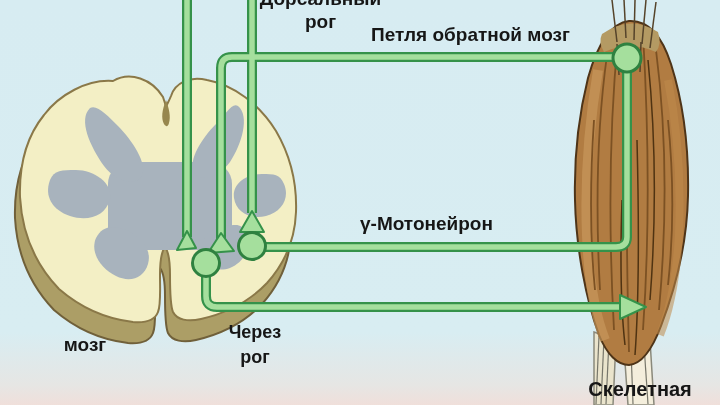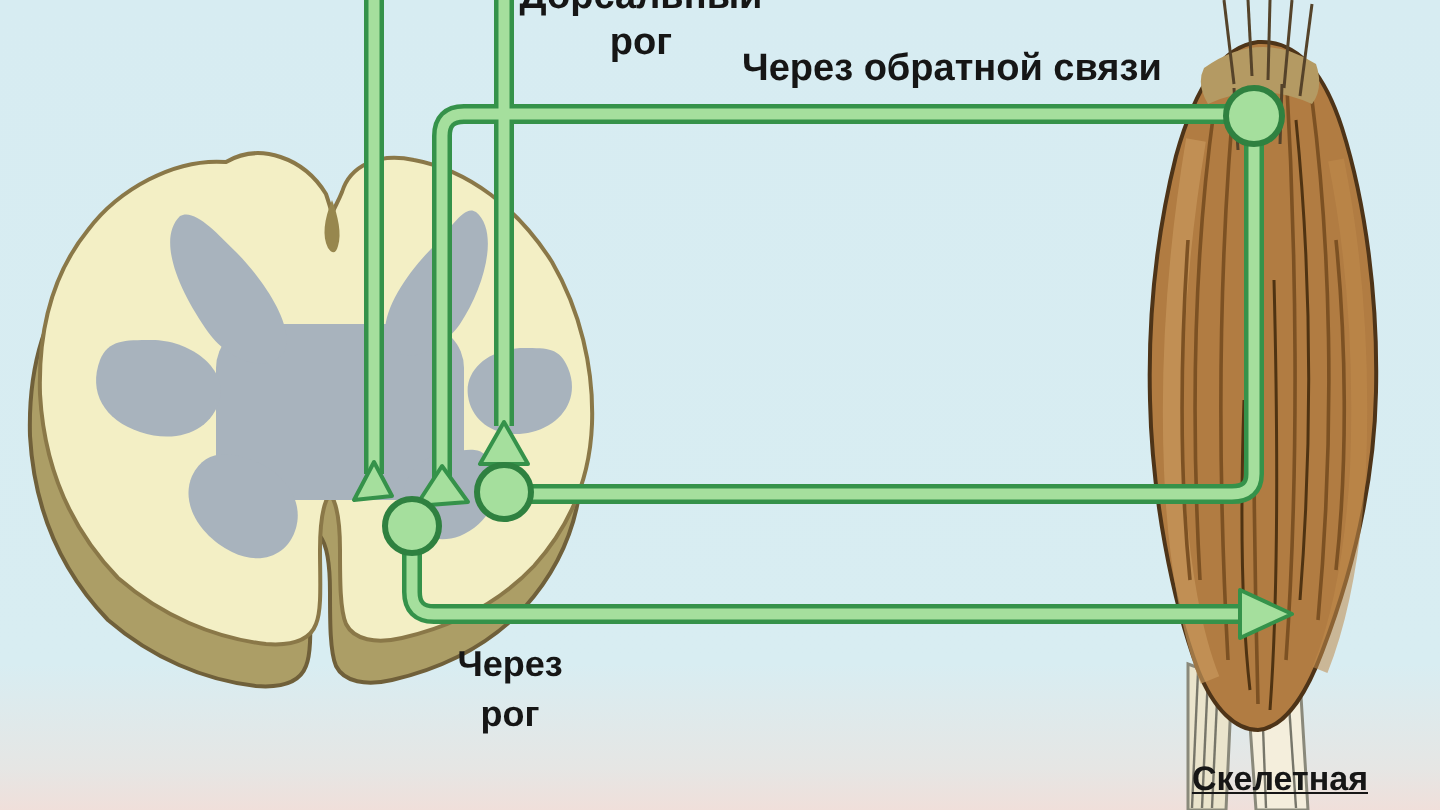--- a/index.html
+++ b/index.html
@@ -109,26 +109,28 @@
       <circle cx="252" cy="246" r="13.5"></circle>
       <circle cx="206" cy="263" r="13.5"></circle>
     </g>
   </svg>
 
   <div class="lbl center" style="left:238px;top:-13px;width:165px;">
     <div>Дорсальный</div>
     <div>рог</div>
   </div>
 
-  <div class="lbl" style="left:371px;top:23px;">Через обратной связи</div>
+  <div class="lbl" style="left:371px;top:23px;">Петля обратной мозг</div>
 
+  <div class="lbl" style="left:360px;top:212px;">γ-Мотонейрон</div>
 
 
   <div class="lbl center" style="left:30px;top:331px;width:110px;line-height:27px;">
+    <div>мозг</div>
   </div>
 
   <div class="lbl center" style="left:190px;top:320px;width:130px;font-size:18px;line-height:25px;">
     <div>Через</div>
     <div>рог</div>
   </div>
 
-  <div class="lbl center" style="left:560px;top:378px;width:160px;font-size:17px;text-decoration:underline;">Скелетная</div>
+  <div class="lbl center" style="left:560px;top:378px;width:160px;font-size:20px;">Скелетная</div>
 </div>
 
 </body></html>

